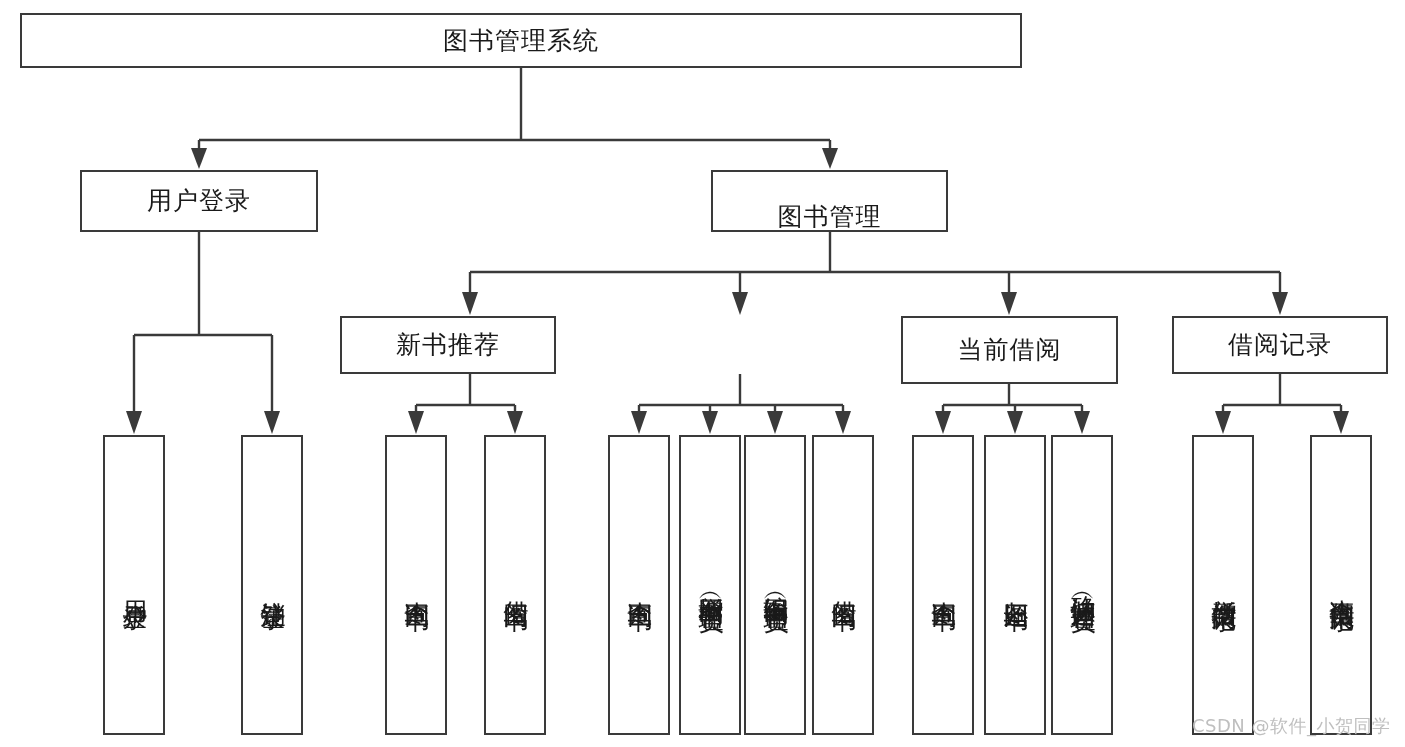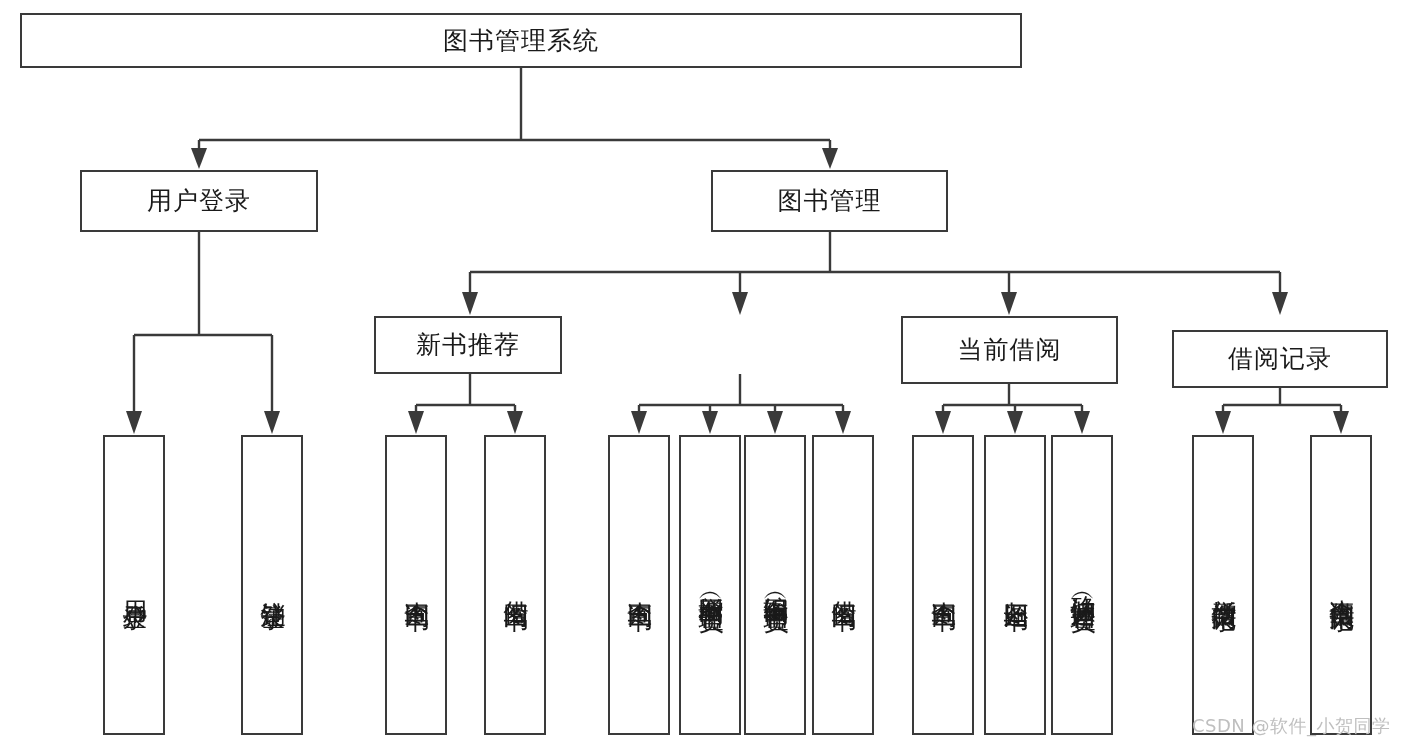--- a/index.html
+++ b/index.html
@@ -138,34 +138,34 @@
   </svg>
 
   <div class="node horiz" style="left:20px;top:13px;width:1002px;height:55px;">
     <span>图书管理系统</span>
   </div>
 
   <div class="node horiz" style="left:80px;top:170px;width:238px;height:62px;">
     <span>用户登录</span>
   </div>
 
-  <div class="node horiz" style="left:711px;top:170px;width:237px;height:62px;">
+  <div class="node horiz" style="left:711px;top:170px;width:237px;height:62px;align-items:flex-end;">
     <span>图书管理</span>
   </div>
 
-  <div class="node horiz" style="left:374px;top:316px;width:188px;height:58px;">
+  <div class="node horiz" style="left:340px;top:316px;width:216px;height:58px;">
     <span>新书推荐</span>
   </div>
 
 
   <div class="node horiz" style="left:901px;top:316px;width:217px;height:68px;">
     <span>当前借阅</span>
   </div>
 
-  <div class="node horiz" style="left:1172px;top:316px;width:216px;height:58px;margin-top:14px;">
+  <div class="node horiz" style="left:1172px;top:316px;width:216px;height:58px;">
     <span>借阅记录</span>
   </div>
 
   <div class="node vert" style="left:103px;top:435px;width:62px;height:300px;">
     <span class="vtext">用户登录</span>
   </div>
 
   <div class="node vert" style="left:241px;top:435px;width:62px;height:300px;">
     <span class="vtext">注销登录</span>
   </div>

